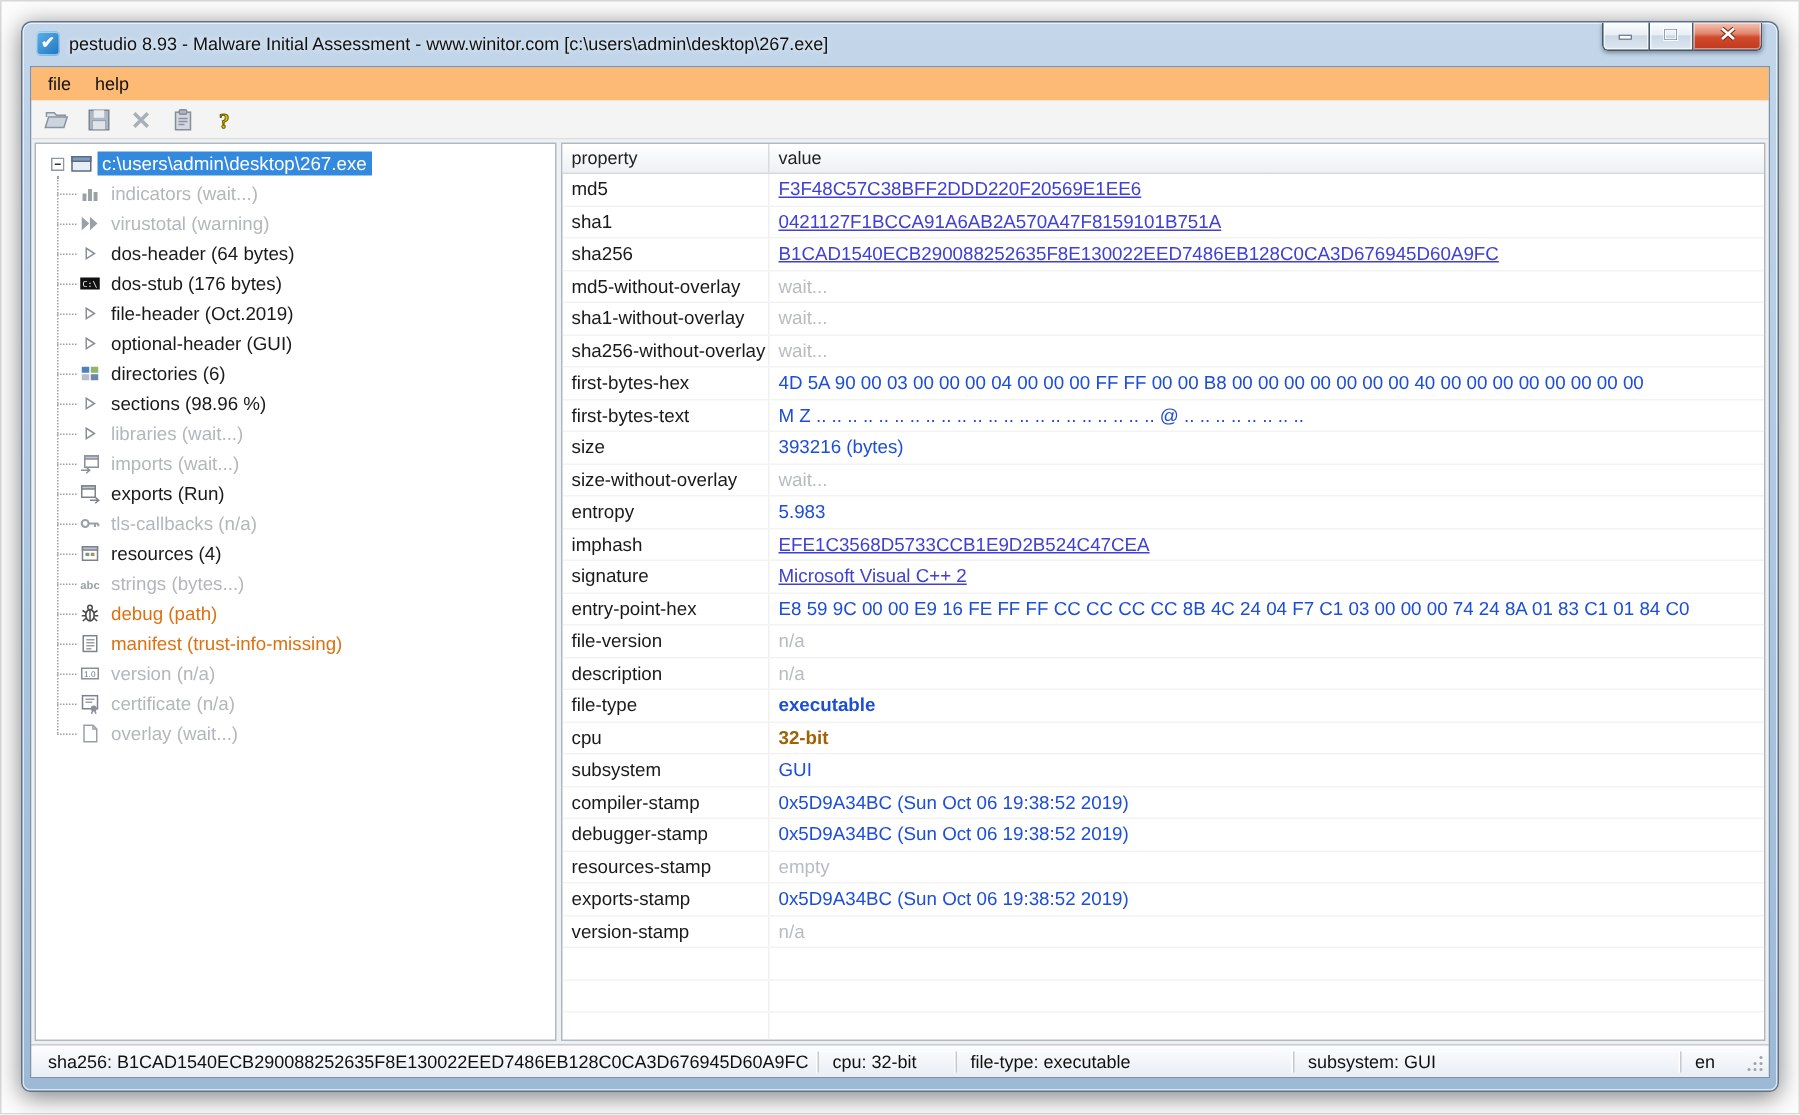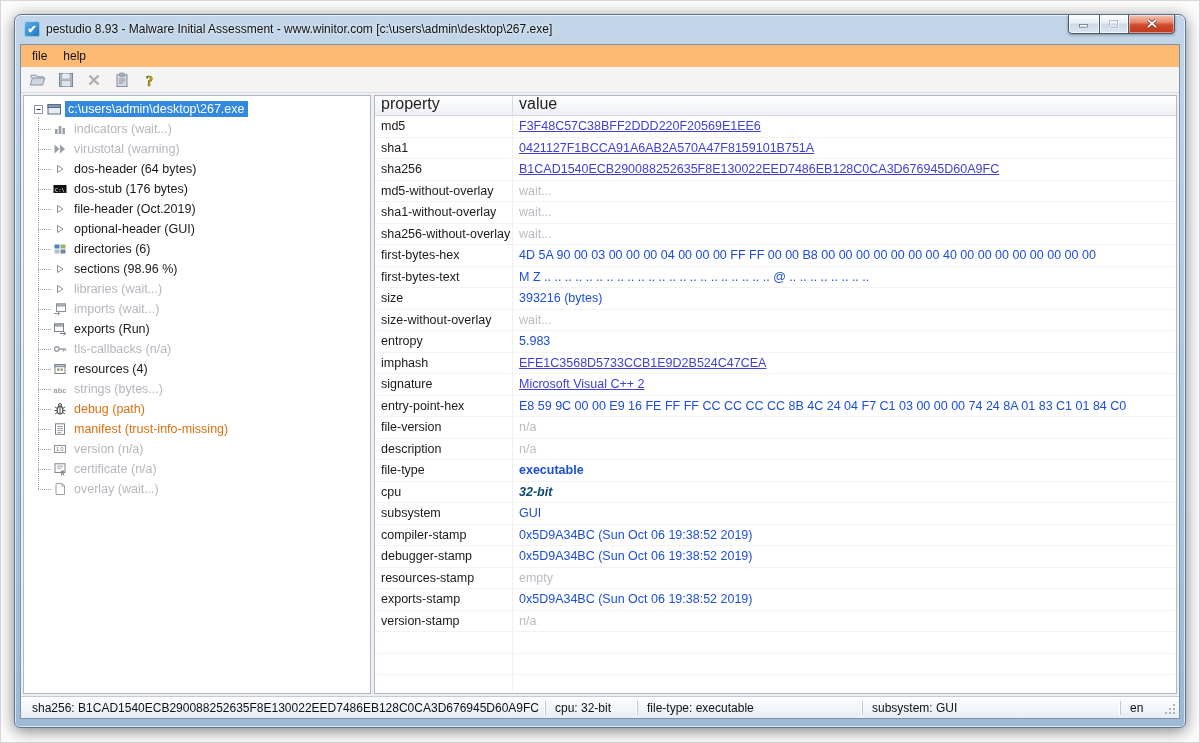--- a/index.html
+++ b/index.html
@@ -72,35 +72,35 @@
   .t-row .stub{ width:13px; border-top:1px dotted #9aa2ac; margin-left:10px; }
   .t-row .t-ico{ width:16px; height:14px; display:flex; justify-content:center; margin:0 3px 0 1px; flex:none; }
   .t-row .t-ico svg{ display:block; }
   .t-row .expander{ width:9px; height:9px; margin:0 2px 0 6px; display:flex; flex:none; }
   .t-label{ padding:1px 3px; }
   .t-label.selected{ background:#3389de; color:#fff; }
   .t-label.disabled{ color:#b3b7bd; }
   .t-label.alert{ color:#dd7011; }
 
   
-  .thead{ display:flex; height:20px; font-size:16px; color:#222;
+  .thead{ display:flex; height:20px; font-size:12px; color:#222;
     background:linear-gradient(180deg,#ffffff,#eef0f4);
-    border-bottom:1px solid #d4d7dc; flex:none;align-items:flex-end; }
+    border-bottom:1px solid #d4d7dc; flex:none; }
   .th{ padding:2px 6px; }
   .th.prop{ width:138px; border-right:1px solid #d8dbe0; }
   .th.val{ flex:1; }
   .tbody{ flex:1; overflow:hidden; }
   .trow{ display:flex; height:21.5px; font-size:12.5px; border-bottom:1px solid #f3f3f4; }
   .td{ padding:3px 6px; white-space:nowrap; overflow:hidden; }
   .td.prop{ width:138px; color:#1a1a1a; border-right:1px solid #f0f0f1; }
   .td.val{ flex:1; color:#1d4ed8; }
   .td.val.link{ color:#4040d6; text-decoration:underline; }
   .td.val.muted{ color:#b8bcc2; }
   .td.val.bold{ font-weight:bold; }
-  .td.val.blue-bold{ color:#0c4a6e; font-weight:bold;font-style:italic; }
+  .td.val.blue-bold{ color:#a16207; font-weight:bold; }
 
   
   .statusbar{
     height:22px; flex:none; display:flex; align-items:center; font-size:12px; color:#111;
     background:linear-gradient(180deg,#fdfdfe,#e8eef5);
     border-top:1px solid #c6cbd2; padding:0 2px;
   }
   .sb-seg{ padding:0 9px; white-space:nowrap; overflow:hidden; }
   .sb-seg + .sb-seg{ border-left:1px solid #c3c9d1; box-shadow:-1px 0 0 #ffffff; }
   .sb-seg.s0{ flex:1; }

